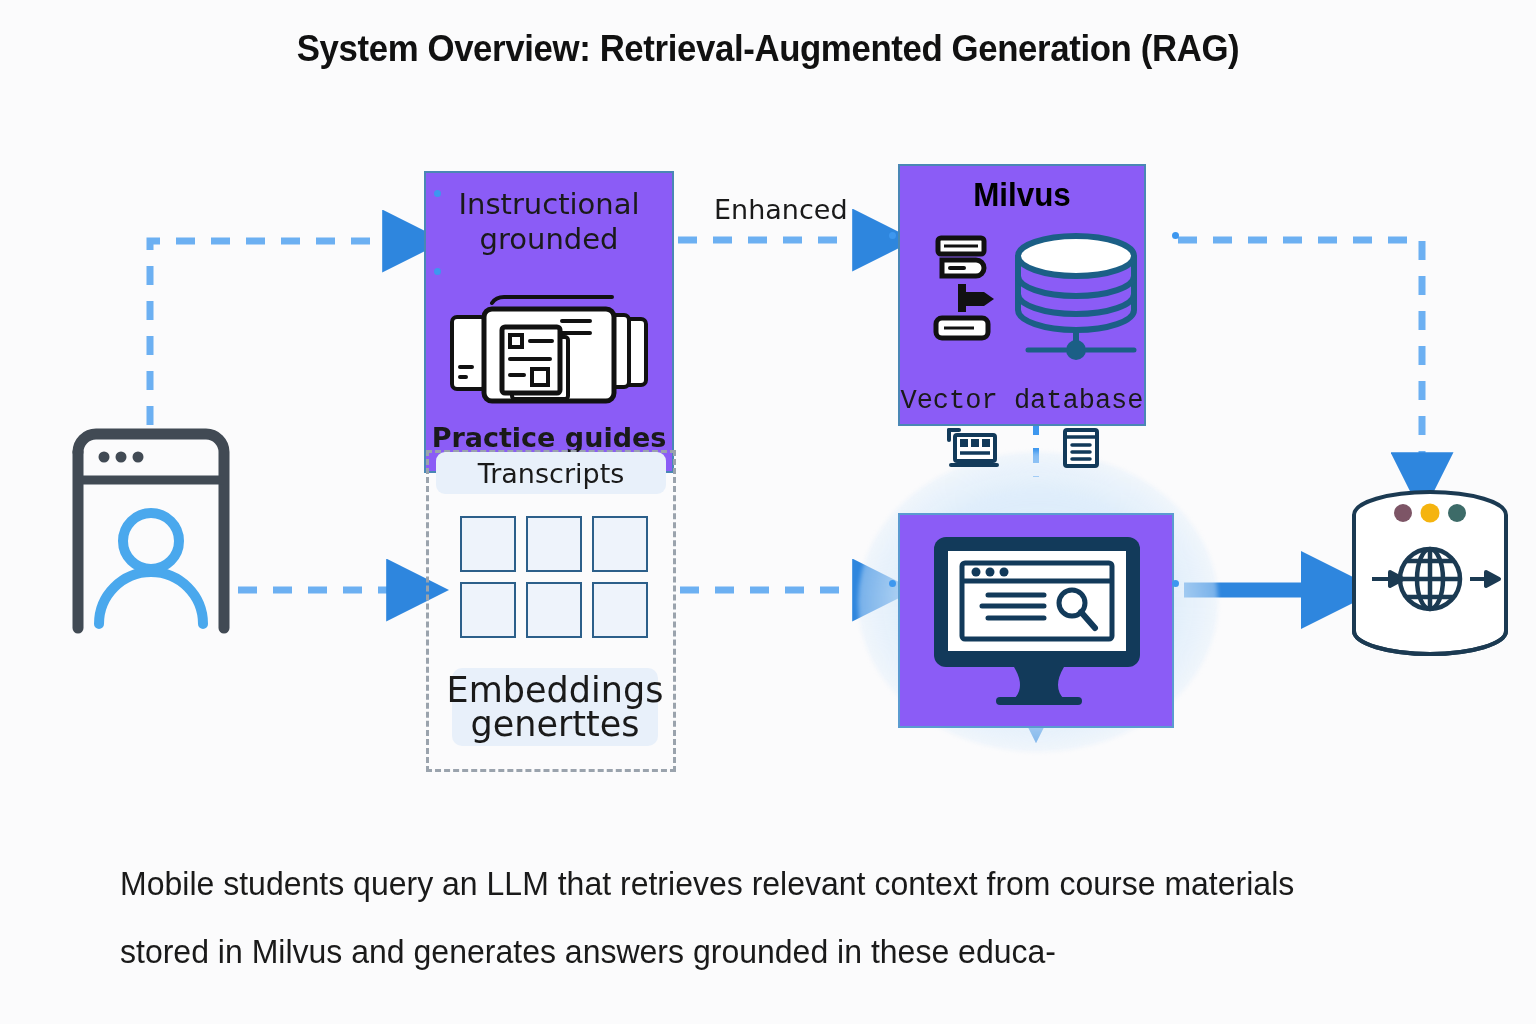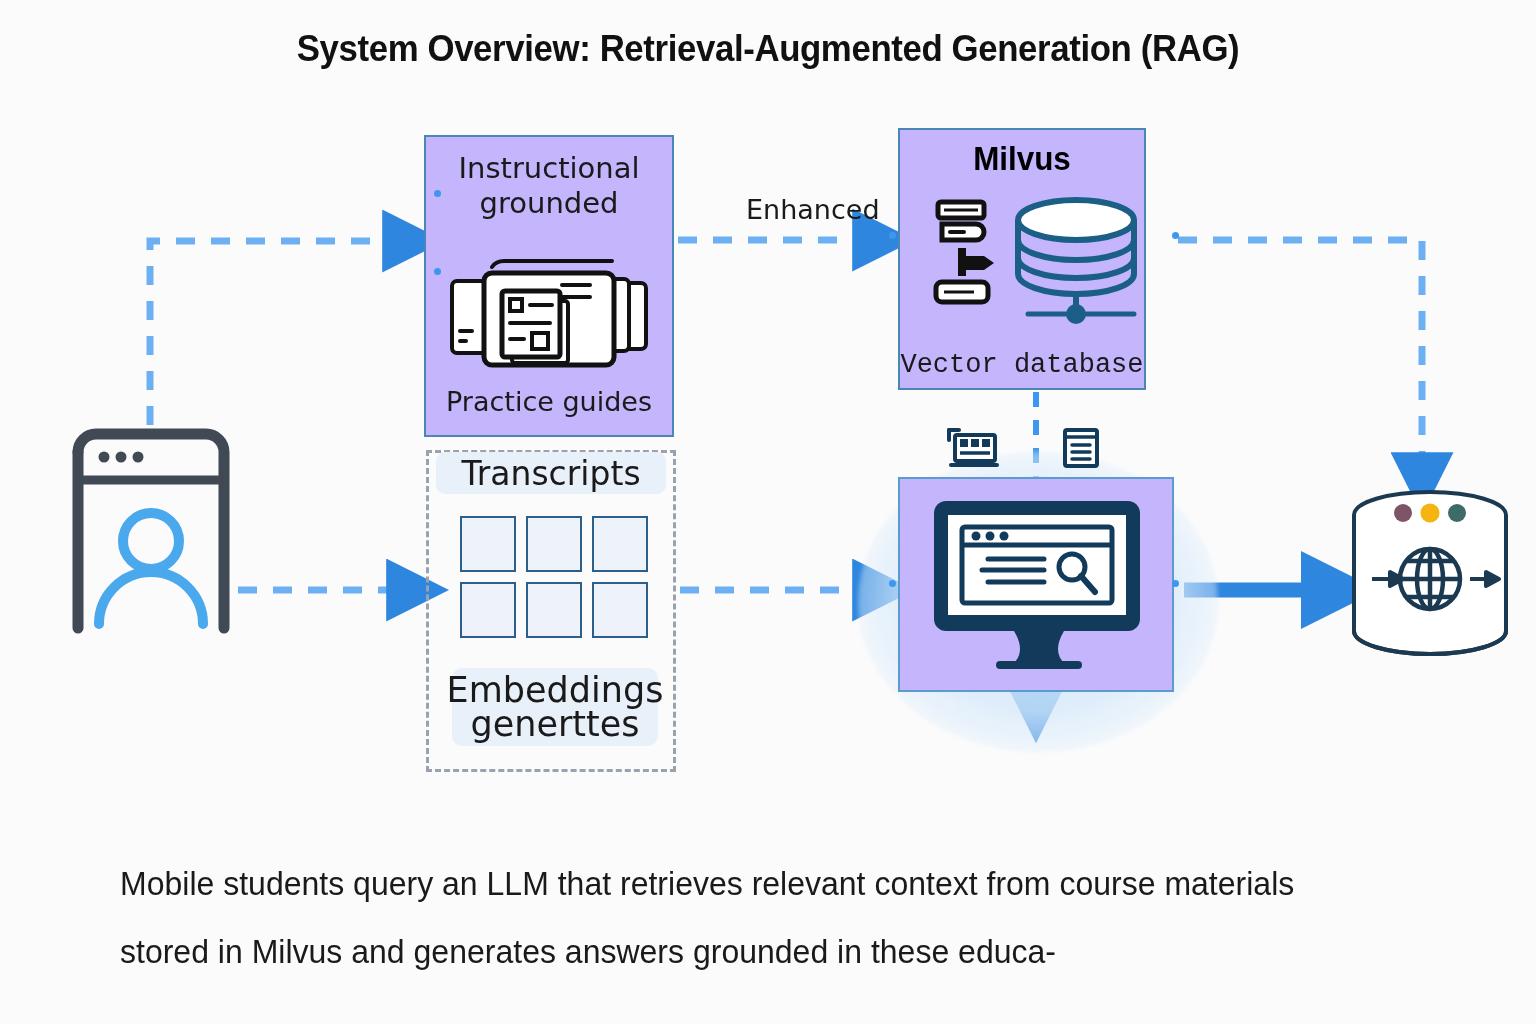--- a/index.html
+++ b/index.html
@@ -21,43 +21,45 @@
     font-weight:bold;
     font-size:37px;
     letter-spacing:-0.4px;
     color:#111111;
     transform:scaleX(0.94);
   }
 
   
   .node-box{
     position:absolute;
-    background:#c4b5fd;
+    background:#8b5cf6;
     border:2px solid #4a87b5;
     box-sizing:border-box;
+    margin-top:36px;
   }
   .node-box.thin{border-width:2px;border-color:#5b9bd0;}
 
   
   .dot-anchor{
     position:absolute;width:7px;height:7px;border-radius:50%;
     background:#3d97ef;
   }
 
   
   #materials-box{left:424px;top:135px;width:250px;height:302px;}
   .mat-title{
     position:absolute;left:0;right:0;top:14px;
     text-align:center;font-size:29px;line-height:35px;color:#1a1a1a;
     font-family:"DejaVu Sans", sans-serif;
   }
   .mat-sub{
     position:absolute;left:0;right:0;bottom:18px;
     text-align:center;font-size:27px;color:#1a1a1a;
     font-family:"DejaVu Sans", sans-serif;
+    font-weight:bold;
   }
   #docs-stack{position:absolute;left:18px;top:118px;width:215px;height:140px;}
 
   
   #milvus-box{left:898px;top:128px;width:248px;height:262px;}
   .milvus-title{
     position:absolute;left:0;right:0;top:10px;text-align:center;
     font-size:33px;font-weight:bold;color:#000;
     font-family:"Liberation Sans", sans-serif;
     transform:scaleX(0.95);
@@ -74,21 +76,21 @@
     position:absolute;left:426px;top:450px;width:250px;height:322px;
     border:3px dashed #9aa3ad;box-sizing:border-box;background:transparent;
   }
   .band-transcripts{
     position:absolute;left:436px;top:452px;width:230px;height:42px;
     background:#e8f0fa;border-radius:9px;
   }
   .band-transcripts-label{
     position:absolute;left:426px;top:452px;width:250px;height:42px;
     display:flex;align-items:center;justify-content:center;
-    font-size:33px;color:#1a1a1a;
+    font-size:27px;color:#1a1a1a;
     font-family:"DejaVu Sans", sans-serif;
   }
   #grid-squares{
     position:absolute;left:460px;top:516px;width:200px;height:124px;
     display:grid;grid-template-columns:repeat(3,56px);grid-template-rows:repeat(2,56px);
     gap:10px 10px;
   }
   .grid-sq{
     width:56px;height:56px;background:#eef3fb;border:2px solid #2c5f8a;box-sizing:border-box;
   }
@@ -127,21 +129,21 @@
     font-size:38px;color:#1b3a52;letter-spacing:1px;
     font-family:"DejaVu Sans", sans-serif;
   }
 
   
   #user-device{position:absolute;left:68px;top:424px;width:166px;height:214px;}
 
   
   .edge-label{
     position:absolute;font-size:27px;color:#1a1a1a;
-    font-family:"DejaVu Sans", sans-serif;white-space:nowrap;margin-left:32px;
+    font-family:"DejaVu Sans", sans-serif;white-space:nowrap;
   }
   #label-enhanced{left:714px;top:194px;}
 
   
   .caption{
     position:absolute;left:120px;top:850px;width:1300px;
     font-family:"Liberation Sans", sans-serif;
     font-size:33px;line-height:68px;color:#1a1a1a;
     text-align:left;transform:scaleX(0.97);transform-origin:left top;
   }

